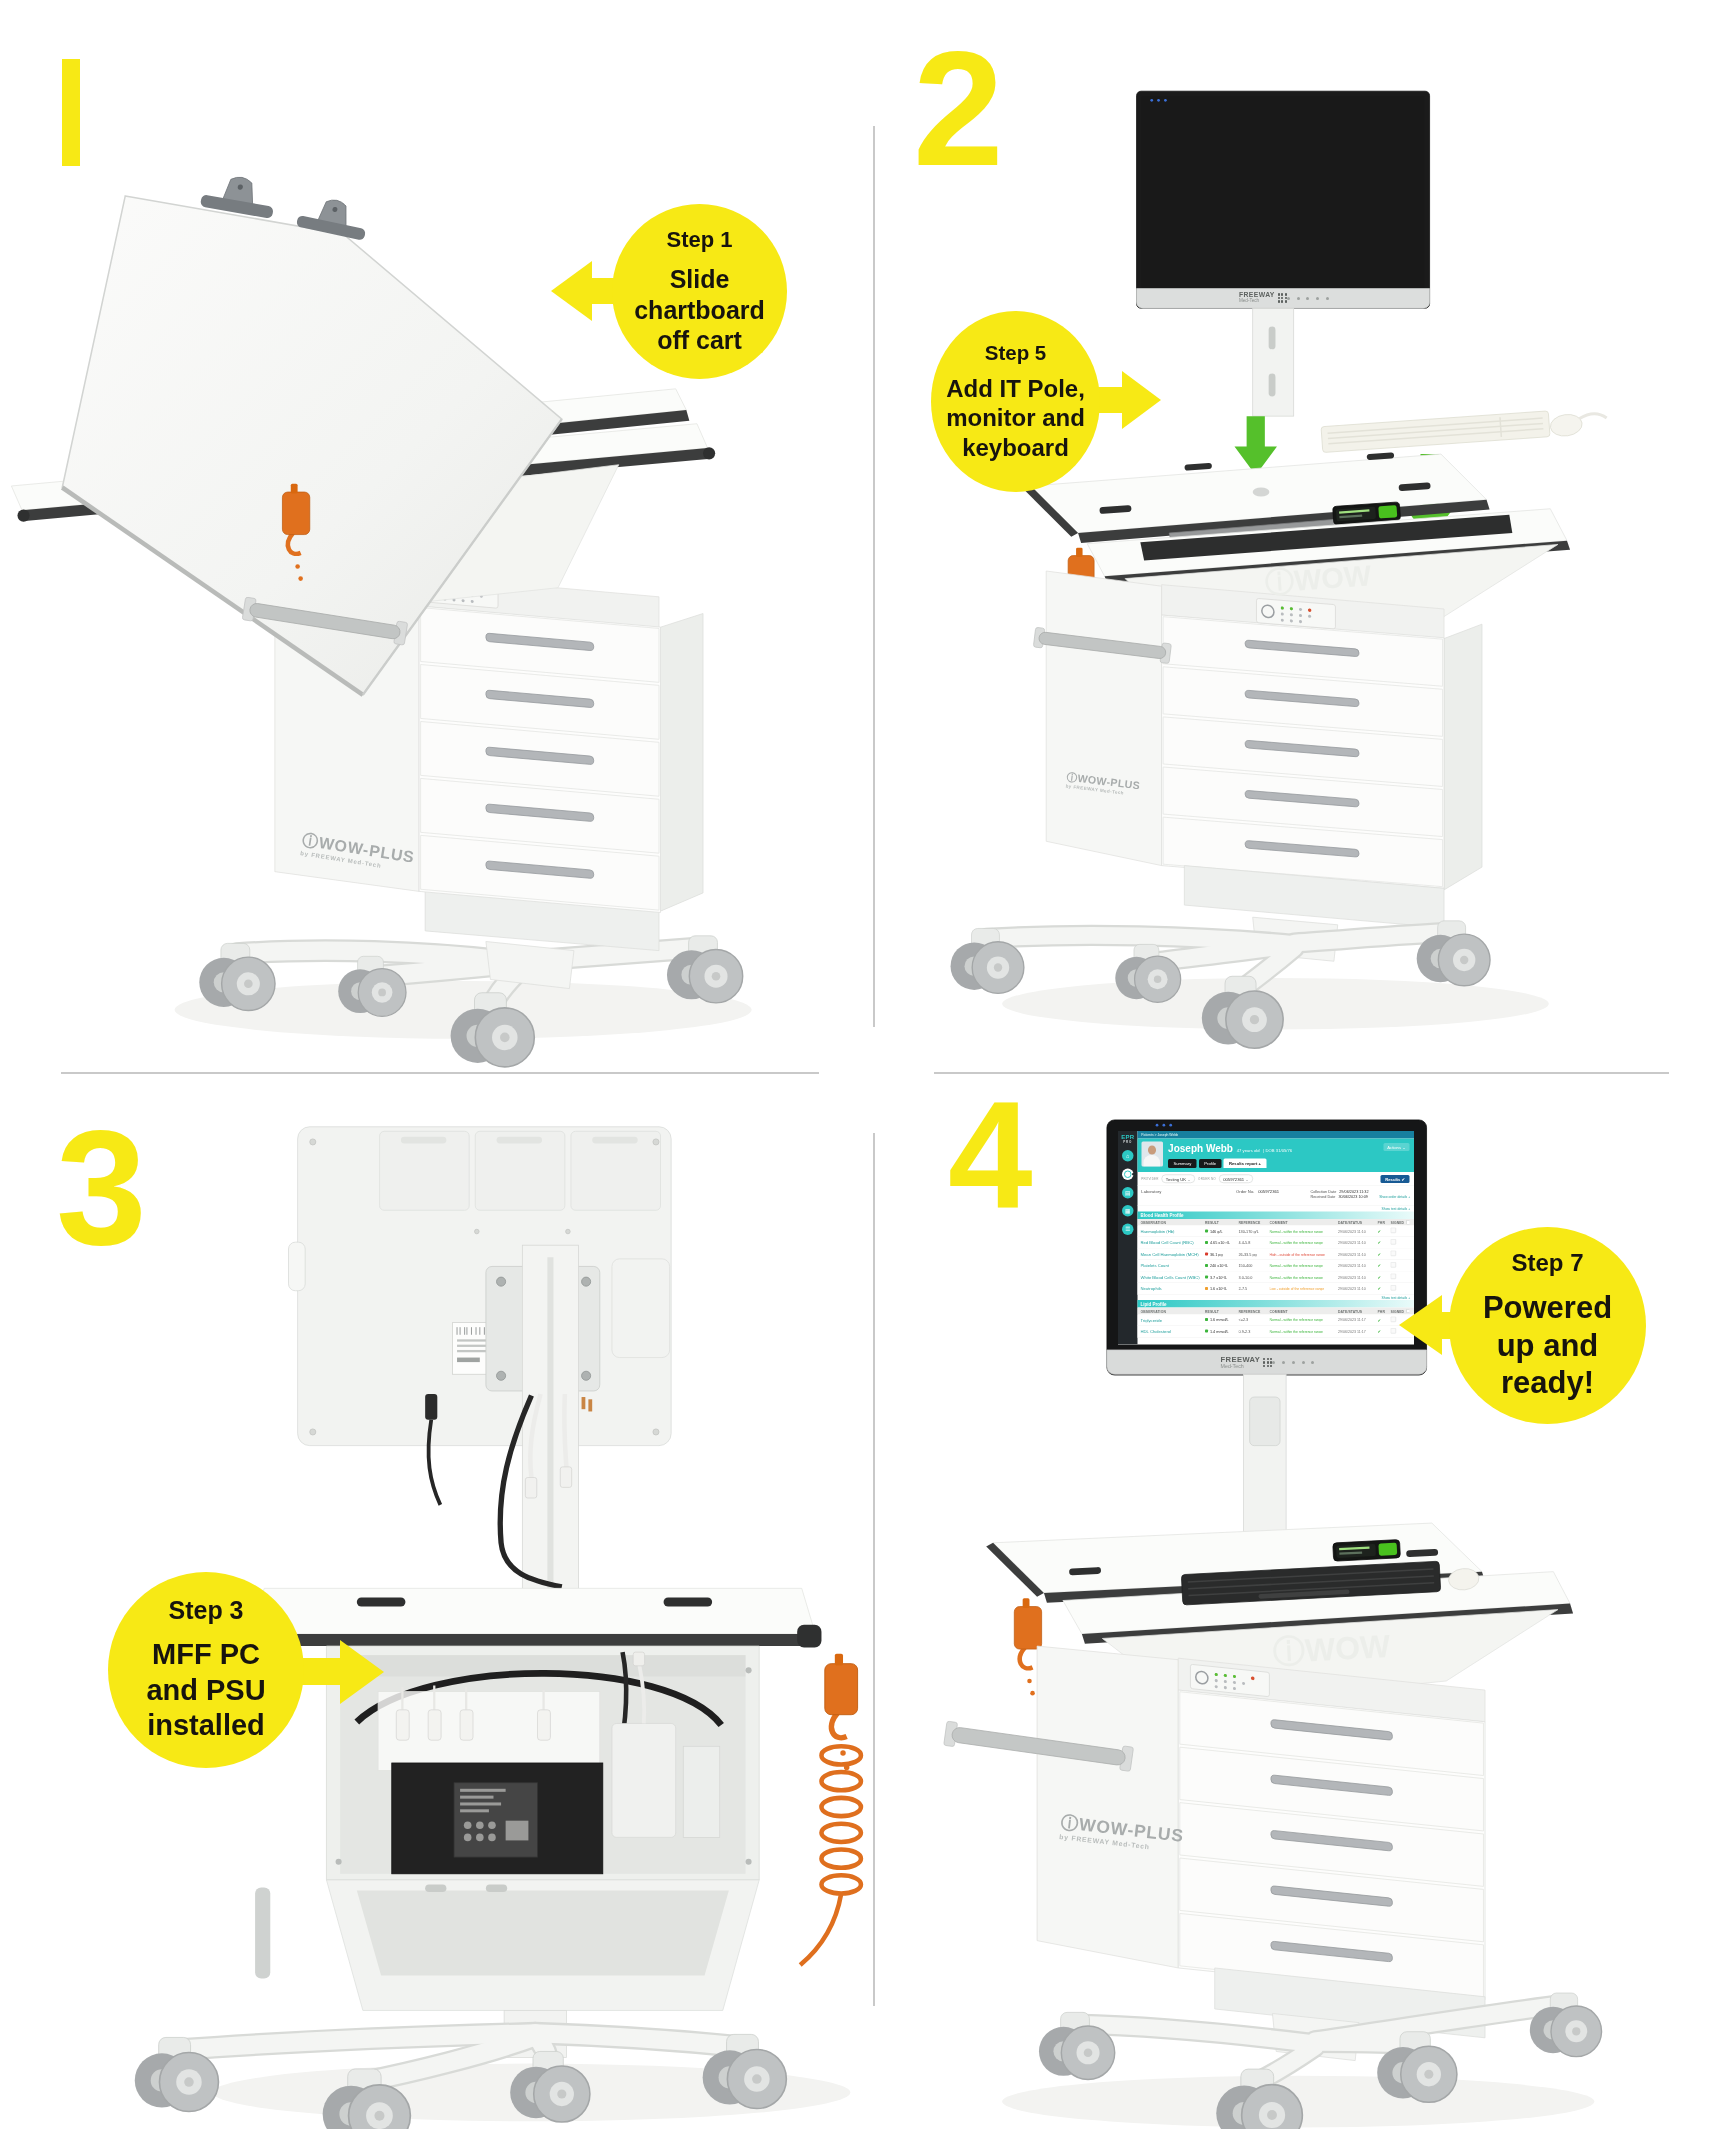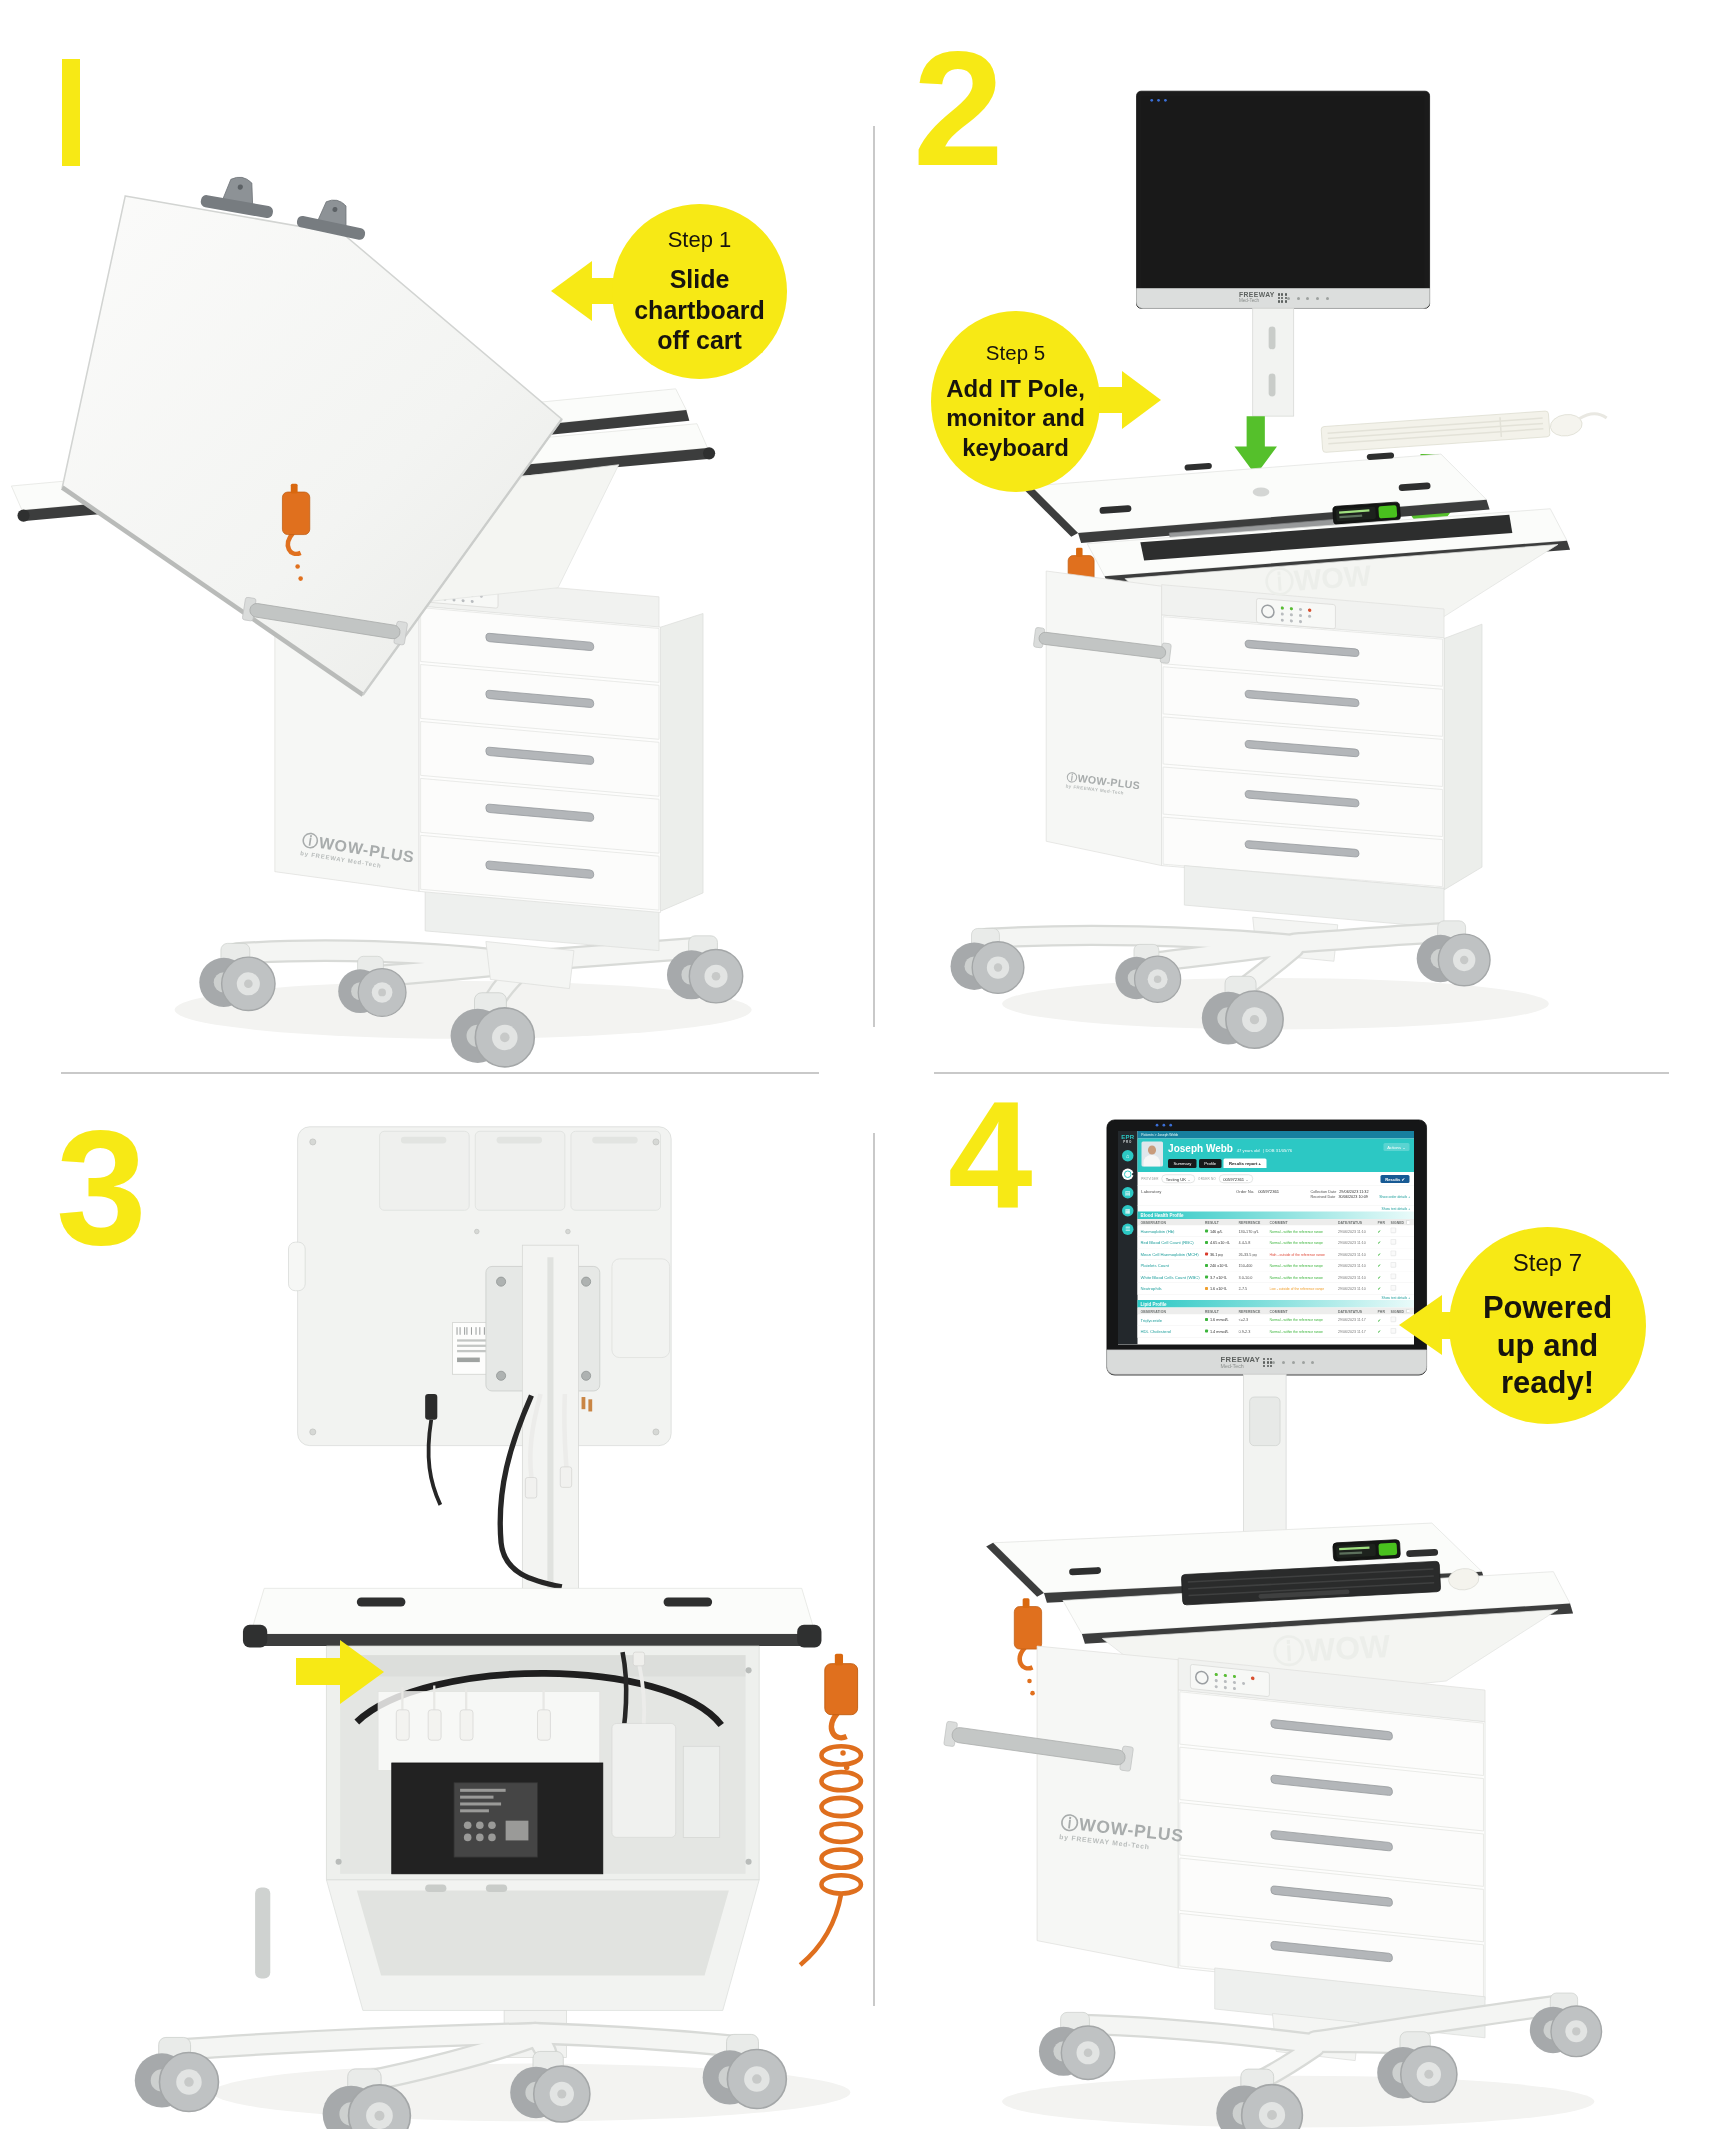--- a/index.html
+++ b/index.html
@@ -6,21 +6,21 @@
   #page{position:relative;width:1731px;height:2129px;background:#ffffff;overflow:hidden;
         font-family:"Liberation Sans",sans-serif}
   .divider{position:absolute;background:#c9c9c9}
   
   .numeral{position:absolute;color:#f7e915;font-weight:700;line-height:1;font-family:"Liberation Sans",sans-serif}
   .numeral-bar{position:absolute;background:#f7e915}
   .numeral-bar span{position:absolute;opacity:0;font-size:7.6px}
   
   .callout{position:absolute;background:#f7e915;border-radius:50%;display:flex;flex-direction:column;
            justify-content:center;align-items:center;text-align:center;color:#17140e;z-index:6}
-  .callout .step{font-weight:400}
+  .callout .step{font-weight:700}
   .callout .body{font-weight:700;line-height:1.22}
   .arrow-tail{position:absolute;background:#f7e915;z-index:5}
   .arrow-head{position:absolute;width:0;height:0;z-index:5}
   
   .bezel-strip{position:absolute;display:flex;align-items:center;justify-content:center;z-index:4}
   .fw-logo{display:flex;align-items:center;gap:3px}
   .fw-text{display:flex;flex-direction:column;line-height:1}
   .fw-brand{font-weight:700;color:#5d615f;letter-spacing:0.4px}
   .fw-sub{color:#8a8e8c}
   .fw-dots{display:grid;grid-template-columns:repeat(3,2.3px);grid-gap:1.1px}
@@ -621,20 +621,24 @@
 
   <div class="arrow-head" style="left:1122px;top:371px;border-top:29px solid transparent;border-bottom:29px solid transparent;border-left:39px solid #f7e915"></div>
   <div class="arrow-tail" style="left:1087px;top:387px;width:38px;height:26px"></div>
   <div class="callout" style="left:931px;top:311px;width:169px;height:181px">
     <div class="step" style="font-size:20.5px;margin-bottom:9px">Step 5</div>
     <div class="body" style="font-size:24px;width:144px">Add IT Pole, monitor and keyboard</div>
   </div>
 
   <div class="arrow-head" style="left:340px;top:1640px;border-top:32px solid transparent;border-bottom:32px solid transparent;border-left:44px solid #f7e915"></div>
   <div class="arrow-tail" style="left:296px;top:1658px;width:47px;height:27px"></div>
+  <div class="callout" style="left:108px;top:1572px;width:196px;height:196px">
+    <div class="step" style="font-size:25px;margin-bottom:12px">Step 3</div>
+    <div class="body" style="font-size:29px;width:152px">MFF PC and PSU installed</div>
+  </div>
 
   <div class="arrow-head" style="left:1399px;top:1295px;border-top:30px solid transparent;border-bottom:30px solid transparent;border-right:43px solid #f7e915"></div>
   <div class="arrow-tail" style="left:1438px;top:1312px;width:30px;height:27px"></div>
   <div class="callout" style="left:1449px;top:1227px;width:197px;height:197px">
     <div class="step" style="font-size:24px;margin-bottom:12px">Step 7</div>
     <div class="body" style="font-size:31px;width:159px">Powered up and ready!</div>
   </div>
 
   <div class="bezel-strip" style="left:1145px;top:289px;width:278px;height:18px">
     <span class="fw-logo">

